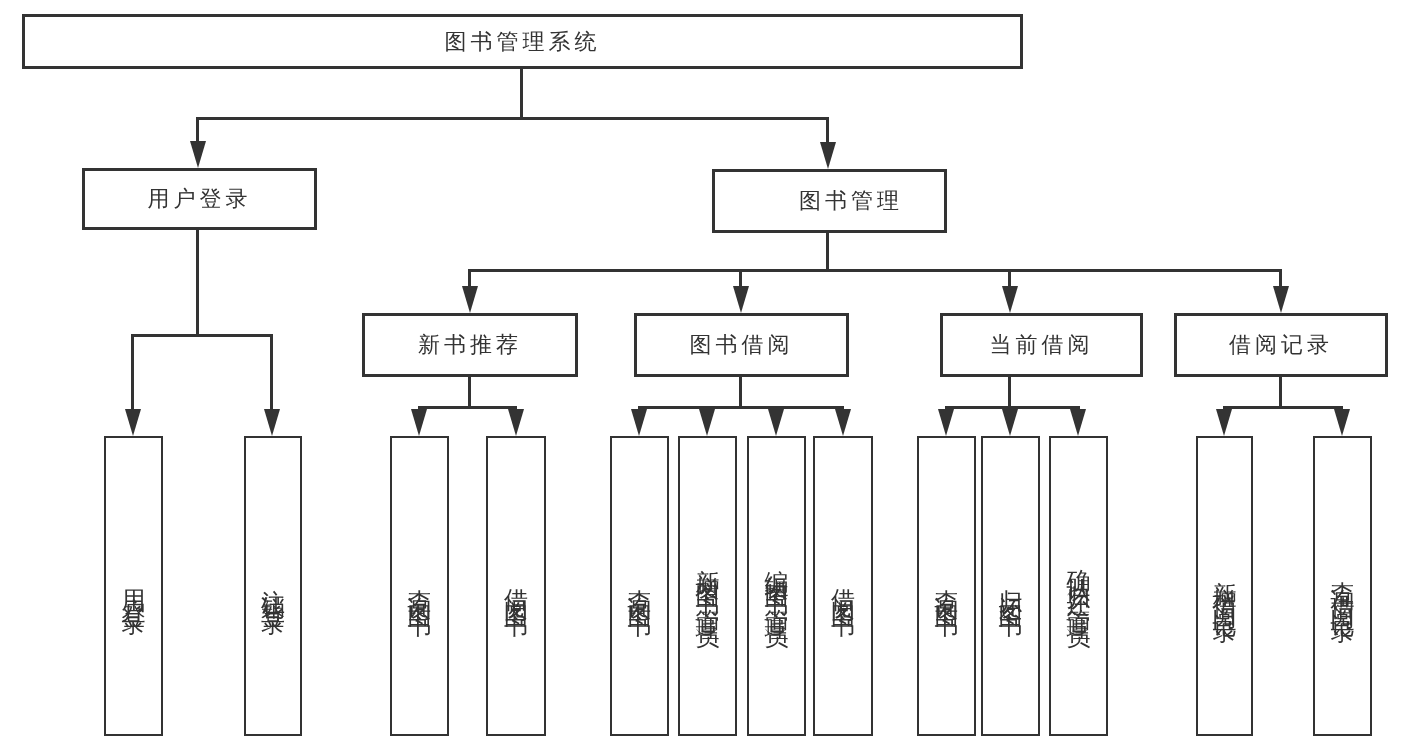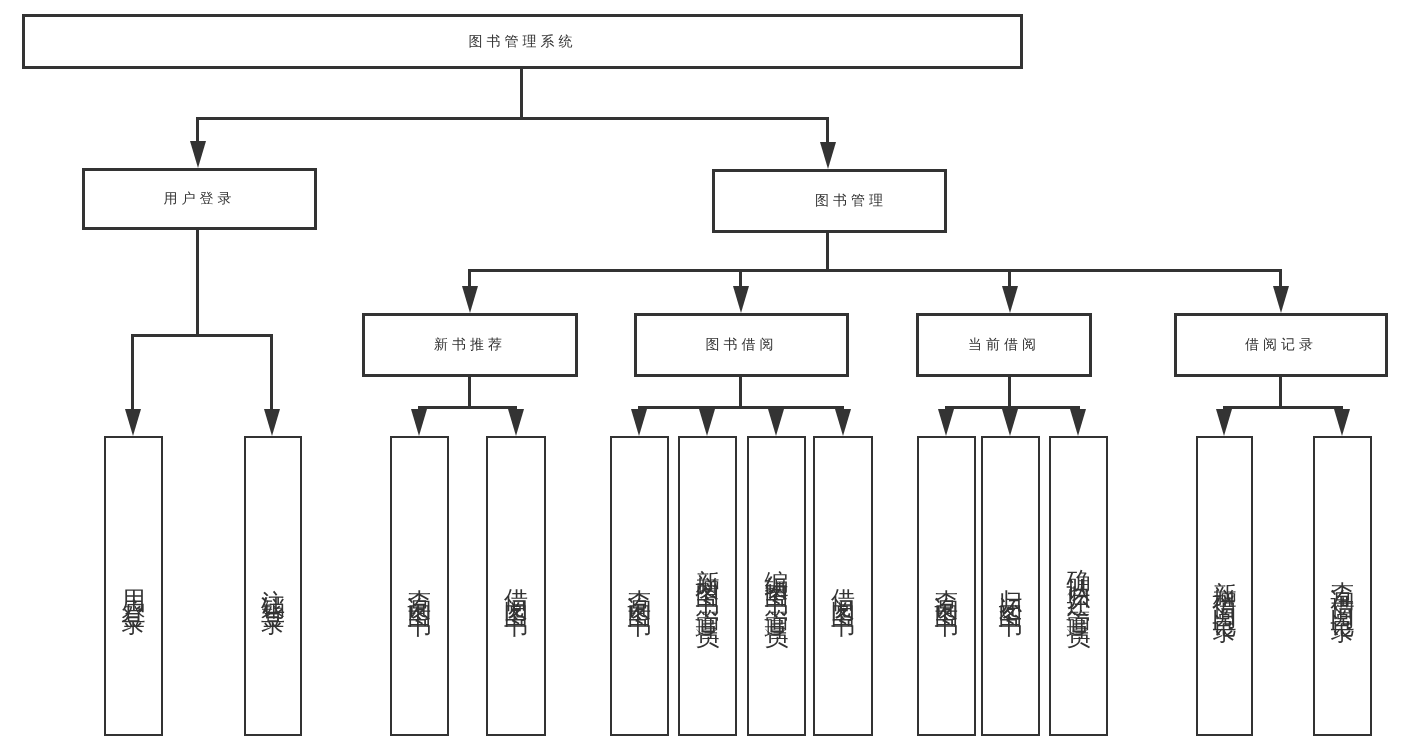--- a/index.html
+++ b/index.html
@@ -19,21 +19,21 @@
     position: absolute;
     box-sizing: border-box;
     border: 3px solid #333333;
     background: #ffffff;
     display: flex;
     align-items: center;
     justify-content: center;
     color: #333333;
   }
   .node .lbl {
-    font-size: 14px;
+    font-size: 22px;
     letter-spacing: 4px;
     white-space: nowrap;
     color: #333333;
   }
   .node.leaf {
     border-width: 2.5px;
   }
   .node.leaf .lbl {
     writing-mode: vertical-rl;
     font-size: 24px;
@@ -137,21 +137,21 @@
   <div class="node" style="left:712px; top:169px; width:235px; height:64px;padding-left:43px;">
     <span class="lbl">图书管理</span>
   </div>
 
   <div class="node" style="left:634px; top:313px; width:215px; height:64px;">
     <span class="lbl">图书借阅</span>
   </div>
   <div class="node" style="left:362px; top:313px; width:216px; height:64px;">
     <span class="lbl">新书推荐</span>
   </div>
-  <div class="node" style="left:916px; top:313px; width:176px; height:64px;">
+  <div class="node" style="left:940px; top:313px; width:203px; height:64px;">
     <span class="lbl">当前借阅</span>
   </div>
   <div class="node" style="left:1174px; top:313px; width:214px; height:64px;">
     <span class="lbl">借阅记录</span>
   </div>
 
   <div class="node leaf" style="left:104px; top:436px; width:59px; height:300px;">
     <span class="lbl">用户登录</span>
   </div>
   <div class="node leaf" style="left:244px; top:436px; width:58px; height:300px;">

